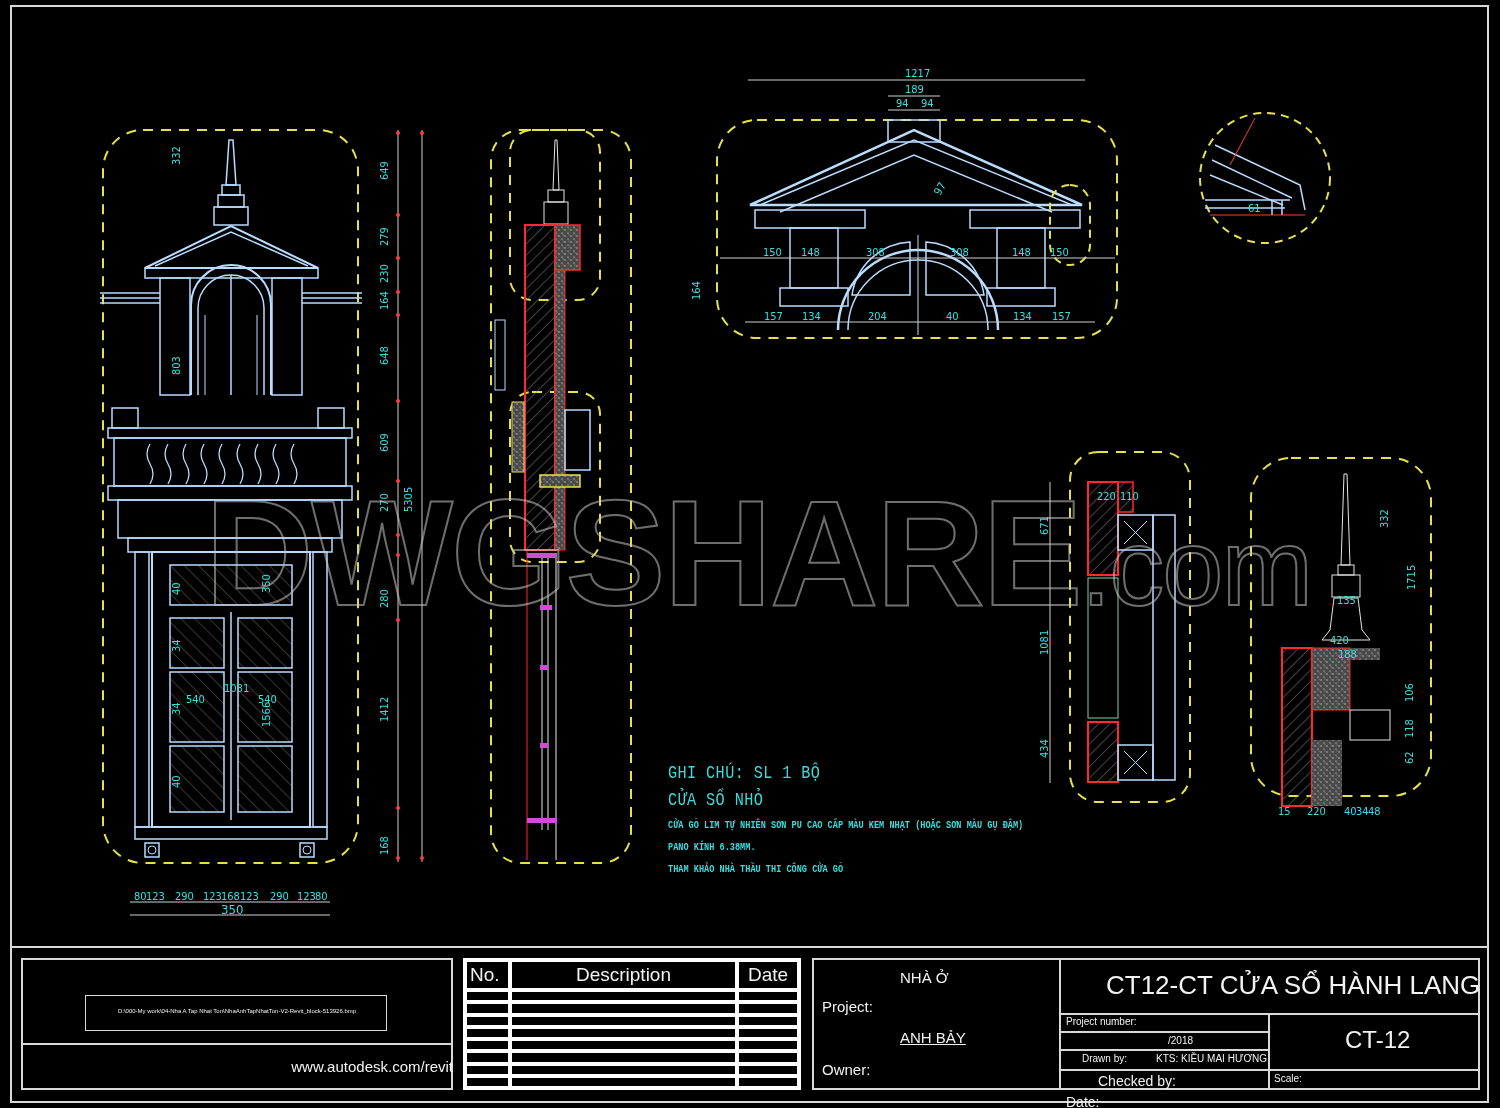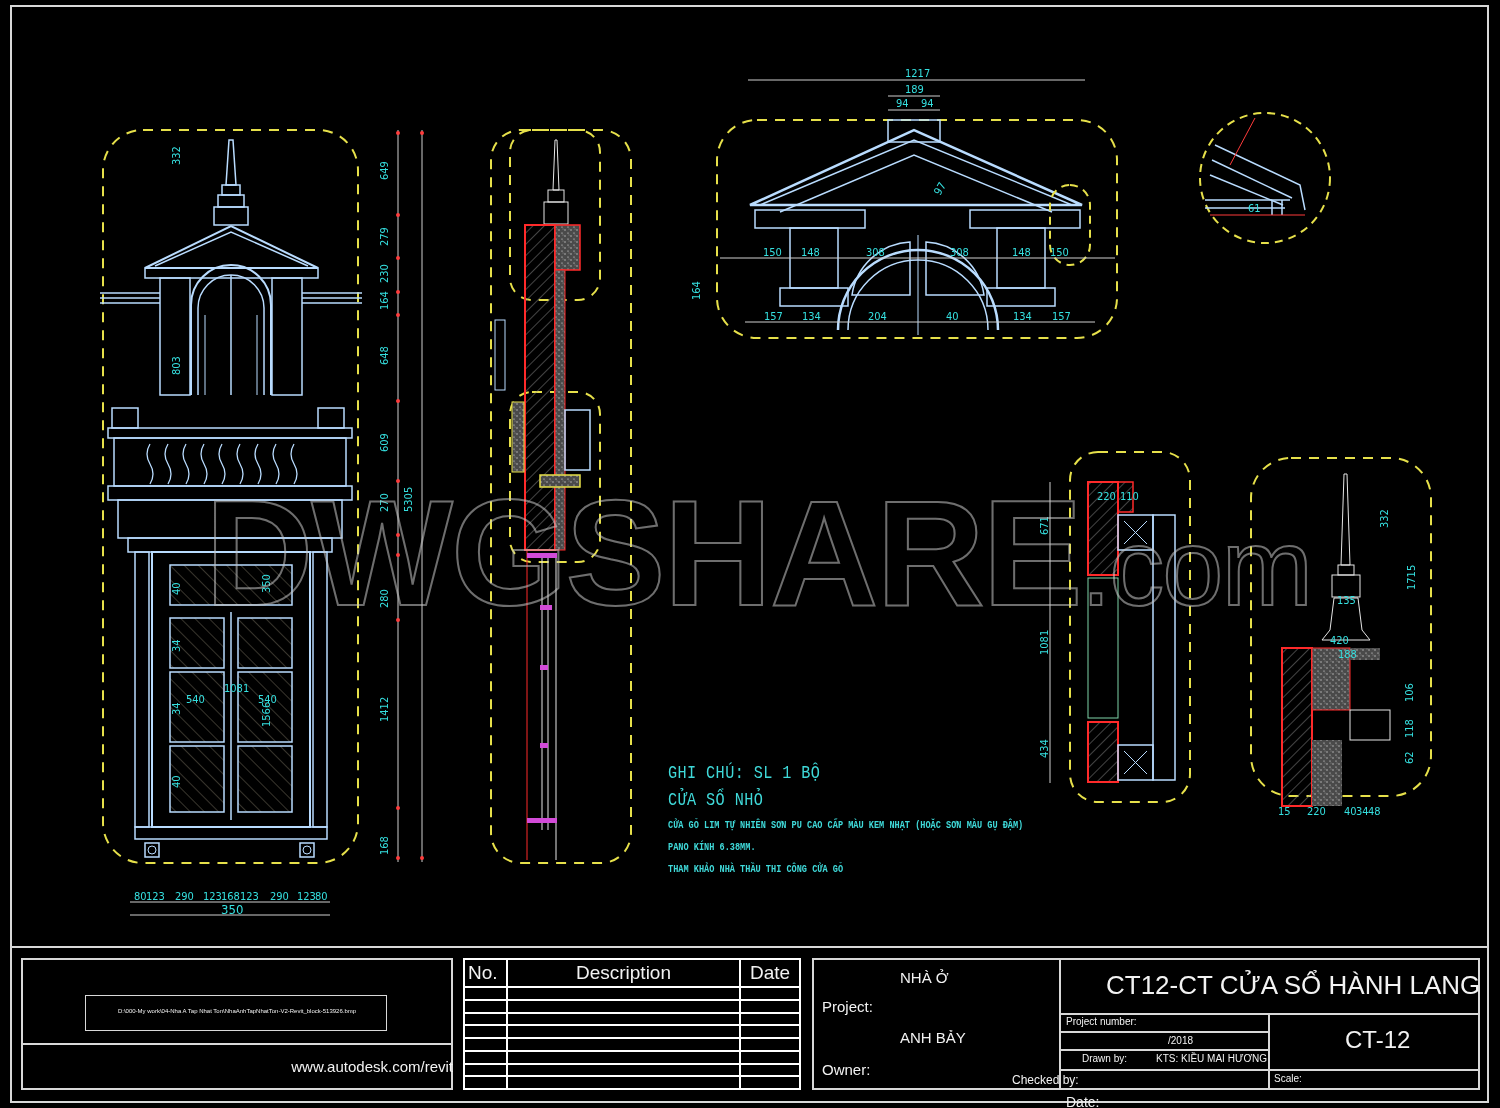--- a/index.html
+++ b/index.html
@@ -9,21 +9,21 @@
   svg.draw{position:absolute;left:0;top:0;}
   .dim{font-family:"DejaVu Sans Condensed","DejaVu Sans",sans-serif;fill:#35e0e0;font-size:11px;}
   .note{position:absolute;color:#3fd9d9;font-family:"DejaVu Sans",sans-serif;}
   .note .h{font-size:19px;letter-spacing:0.5px;transform:scaleX(0.8);transform-origin:left;white-space:nowrap;line-height:27px;}
   .note .s{font-size:11px;transform:scaleX(0.78);transform-origin:left;white-space:nowrap;line-height:22px;font-weight:bold;}
   .box{position:absolute;border:2px solid #d8d8d8;box-sizing:border-box;}
   .t{position:absolute;white-space:nowrap;color:#f2f2f2;}
   .watermark{position:absolute;left:205px;top:478px;font-family:"Liberation Sans",sans-serif;font-weight:bold;font-size:150px;letter-spacing:-2px;color:transparent;-webkit-text-stroke:2px rgba(200,200,200,0.55);line-height:150px;white-space:nowrap;}
   .watermark .dom{font-weight:normal;font-size:110px;}
   table.rev{position:absolute;left:463px;top:958px;width:338px;height:132px;border-collapse:collapse;}
-  table.rev td,table.rev th{border:2px solid #ffffff;padding:0;}
+  table.rev td,table.rev th{border:4px solid #ffffff;padding:0;}
   table.rev th{font-weight:normal;font-size:19px;height:26px;text-align:center;color:#f2f2f2;}
 </style>
 </head>
 <body>
 
 <div class="sheet-border"></div>
 
 <svg class="draw" width="1500" height="945" viewBox="0 0 1500 945">
   <defs>
     <pattern id="hatch" width="8" height="8" patternUnits="userSpaceOnUse" patternTransform="rotate(45)">
@@ -376,30 +376,30 @@
         <td></td>
       </tr>
 </tbody>
   </table>
 
 <div class="box" style="left:812px;top:958px;width:668px;height:132px;"></div>
 <div class="box" style="left:1059px;top:958px;width:2px;height:132px;border-width:1px;"></div>
 <div class="t" style="left:822px;top:969px;font-size:15px;margin-top:29px;">Project:</div>
 <div class="t" style="left:900px;top:969px;font-size:15px;">NHÀ Ở</div>
 <div class="t" style="left:822px;top:1061px;font-size:15px;">Owner:</div>
-<div class="t" style="left:900px;top:1029px;font-size:15px;">ANH BẢY</div>
+<div class="t" style="left:900px;top:1029px;font-size:15px;text-decoration:underline;">ANH BẢY</div>
 
 <div class="t" style="left:1086px;top:970px;font-size:26px;margin-left:20px;">CT12-CT CỬA SỔ HÀNH LANG</div>
 
 <div class="box" style="left:1059px;top:1013px;width:421px;height:2px;border-width:1px;"></div>
 <div class="box" style="left:1268px;top:1013px;width:2px;height:77px;border-width:1px;"></div>
 <div class="box" style="left:1059px;top:1031px;width:210px;height:2px;border-width:1px;"></div>
 <div class="box" style="left:1059px;top:1049px;width:210px;height:2px;border-width:1px;"></div>
 <div class="box" style="left:1059px;top:1069px;width:421px;height:2px;border-width:1px;"></div>
 
 <div class="t" style="left:1066px;top:1016px;font-size:10px;">Project number:</div>
 <div class="t" style="left:1066px;top:1094px;font-size:14px;">Date:</div>
 <div class="t" style="left:1168px;top:1035px;font-size:10px;">/2018</div>
 <div class="t" style="left:1066px;top:1053px;font-size:10px;padding-left:16px;">Drawn by:</div>
 <div class="t" style="left:1156px;top:1053px;font-size:10px;">KTS: KIỀU MAI HƯƠNG</div>
-<div class="t" style="left:1012px;top:1073px;font-size:12px;">Checked by:</div>
+<div class="t" style="left:1098px;top:1073px;font-size:14px;">Checked by:</div>
 <div class="t" style="left:1345px;top:1026px;font-size:24px;">CT-12</div>
 <div class="t" style="left:1274px;top:1073px;font-size:10px;">Scale:</div>
 
 </body></html>

